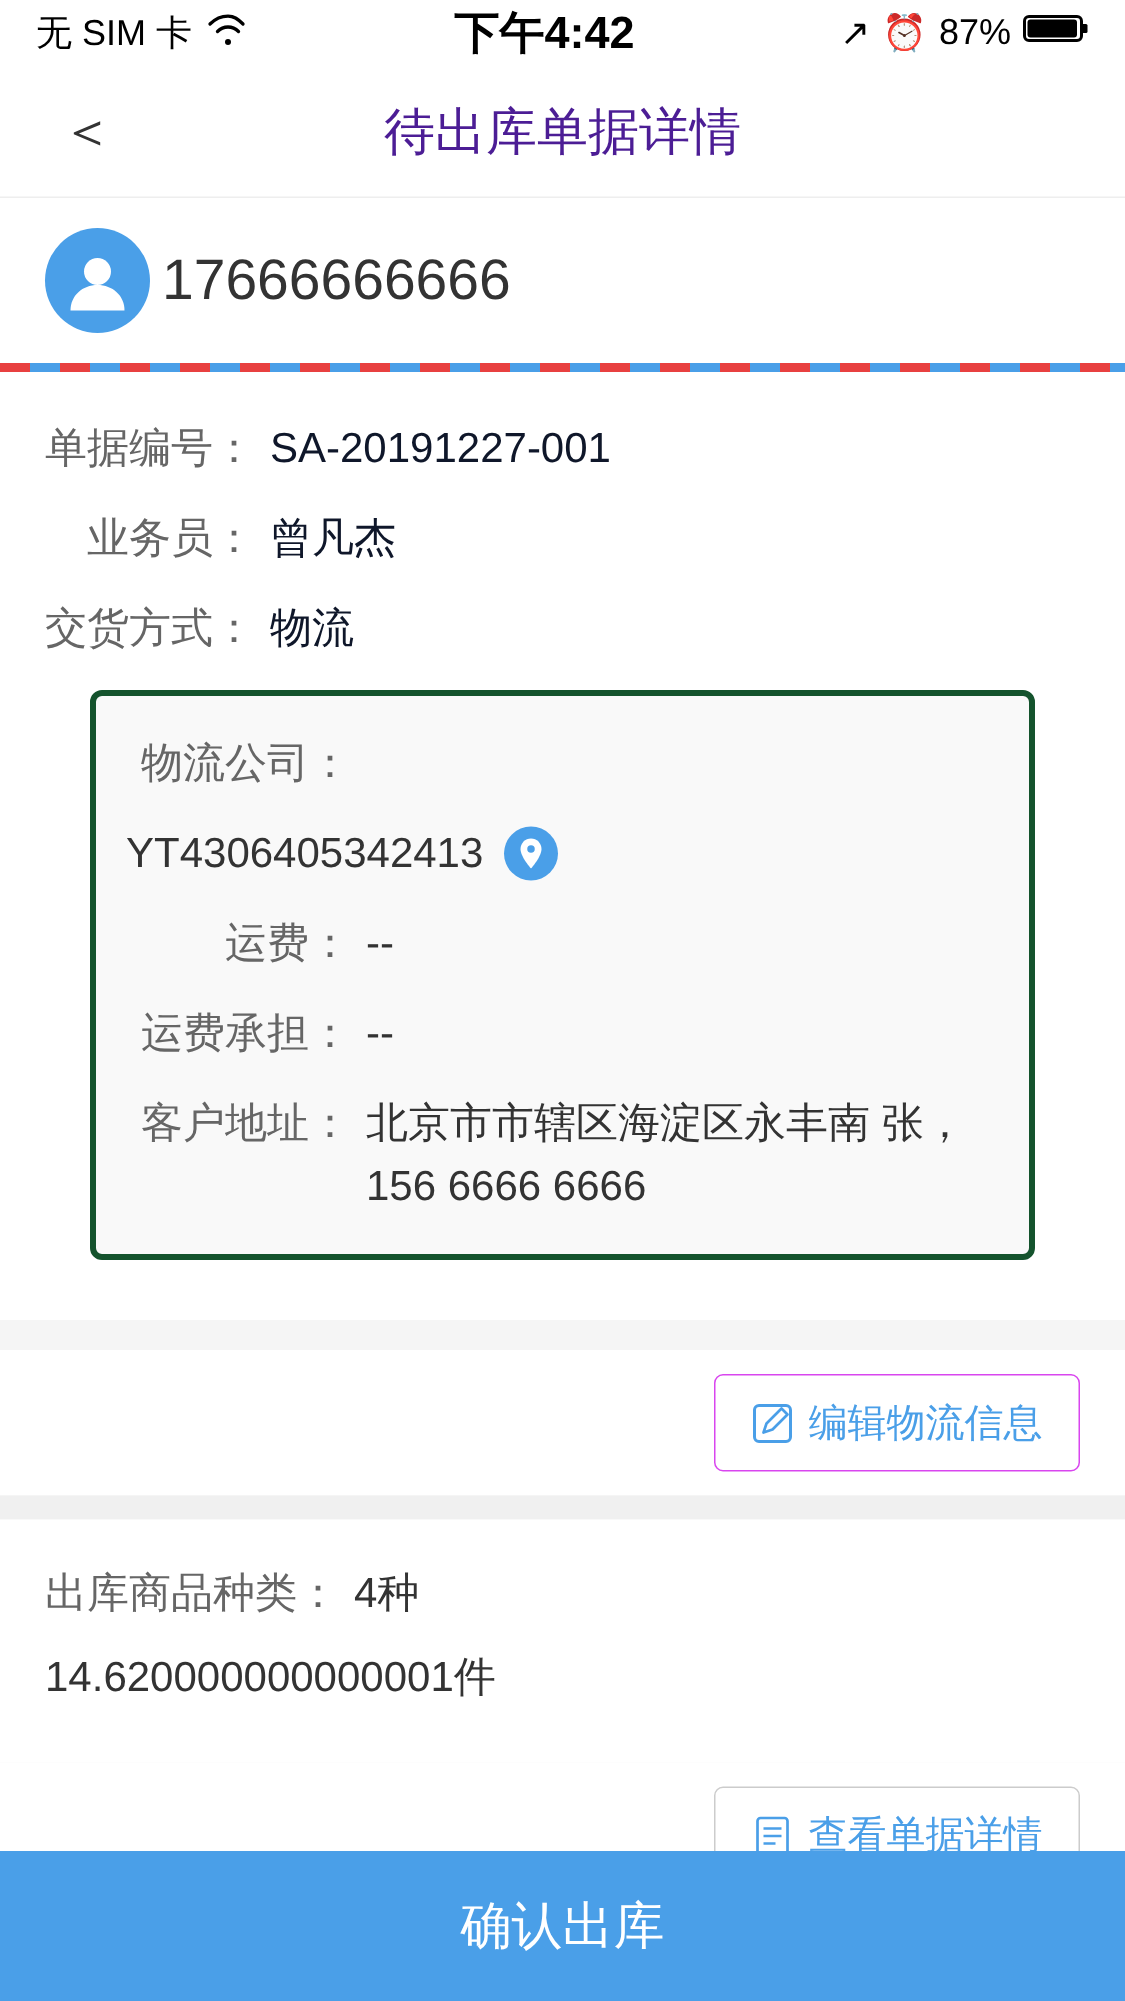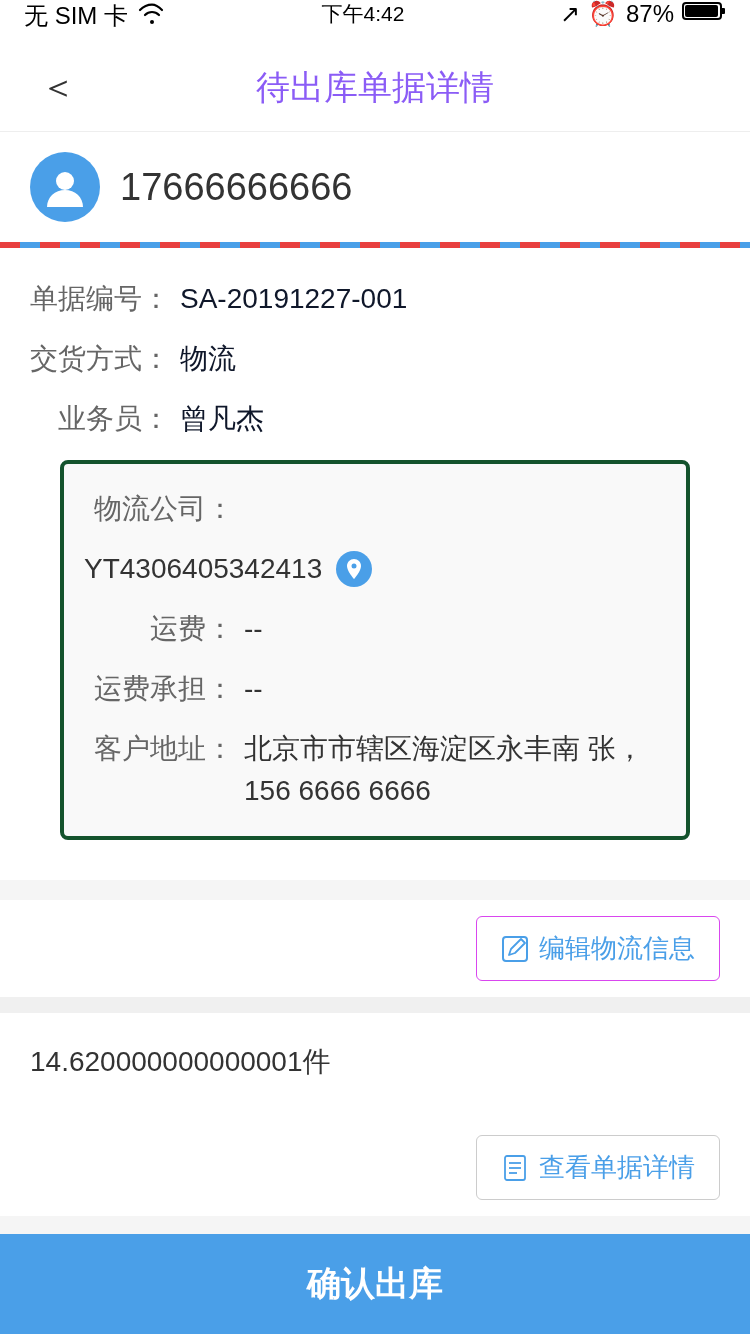--- a/index.html
+++ b/index.html
@@ -12,28 +12,28 @@
       font-size: 28px;
       color: #333;
     }
 
     
     .status-bar {
       width: 750px;
       height: 44px;
       background: #fff;
       display: flex;
-      align-items: flex-start;
+      align-items: center;
       justify-content: space-between;
       padding: 0 24px;
       font-size: 24px;
       color: #000;
     }
     .status-bar-left { display: flex; align-items: center; gap: 10px; }
-    .status-bar-center { font-size: 21px; font-weight: 400; }
+    .status-bar-center { font-size: 30px; font-weight: 700; }
     .status-bar-right { display: flex; align-items: center; gap: 8px; font-size: 24px; }
 
     
     .nav-bar {
       width: 750px;
       height: 88px;
       background: #fff;
       display: flex;
       align-items: center;
       padding: 0 30px;
@@ -45,30 +45,30 @@
       color: #333;
       cursor: pointer;
       padding: 10px;
     }
     .nav-title {
       position: absolute;
       left: 50%;
       transform: translateX(-50%);
       font-size: 34px;
       font-weight: 500;
-      color: #8b5cf6;
+      color: #4c1d95;
     }
 
     
     .customer-header {
       background: #fff;
       padding: 20px 30px;
       display: flex;
       align-items: center;
-      gap: 20px;
+      gap: 8px;
     }
     .customer-avatar {
       width: 70px;
       height: 70px;
       border-radius: 50%;
       background: #4a9fe8;
       display: flex;
       align-items: center;
       justify-content: center;
       flex-shrink: 0;
@@ -243,21 +243,21 @@
       height: 100px;
       background: #4a9fe8;
       display: flex;
       align-items: center;
       justify-content: center;
       cursor: pointer;
     }
     .confirm-btn-text {
       font-size: 34px;
       color: #fff;
-      font-weight: 700;
+      font-weight: 400;
     }
   </style>
 </head>
 <body>
 
 <div class="status-bar">
   <div class="status-bar-left">
     <span>无 SIM 卡</span>
     <span>
       <svg width="28" height="22" viewBox="0 0 28 22" fill="none">
@@ -298,26 +298,26 @@
 </div>
 
 <div class="dashed-divider"></div>
 
 <div class="info-section">
   <div class="info-row">
     <span class="info-label">单据编号：</span>
     <span class="info-value">SA-20191227-001</span>
   </div>
   <div class="info-row">
+    <span class="info-label">业务员：</span>
+    <span class="info-value">曾凡杰</span>
+  </div>
+  <div class="info-row">
     <span class="info-label">交货方式：</span>
     <span class="info-value">物流</span>
-  </div>
-  <div class="info-row">
-    <span class="info-label">业务员：</span>
-    <span class="info-value">曾凡杰</span>
   </div>
 
   <div class="logistics-section">
     <div class="logistics-row">
       <span class="logistics-label">物流公司：</span>
     </div>
     <div class="logistics-row">
       <span class="logistics-value">
         <span>YT4306405342413</span>
         <span class="location-icon">
@@ -349,20 +349,24 @@
       <rect x="2" y="2" width="24" height="24" rx="3" stroke="#4a9fe8" stroke-width="2" fill="none"></rect>
       <path d="M8 20l2-6 10-10 4 4-10 10-6 2z" stroke="#4a9fe8" stroke-width="1.8" fill="none" stroke-linejoin="round"></path>
     </svg>
     <span>编辑物流信息</span>
   </button>
 </div>
 
 <div class="section-divider"></div>
 
 <div class="goods-section">
+  <div class="goods-row">
+    <span class="goods-label">出库商品种类：</span>
+    <span class="goods-value">4种</span>
+  </div>
   <div class="goods-row">
     <span class="goods-value">14.620000000000001件</span>
   </div>
 </div>
 
 <div class="view-btn-container">
   <button class="view-btn">
     <svg width="28" height="28" viewBox="0 0 28 28" fill="none">
       <rect x="4" y="2" width="20" height="24" rx="2" stroke="#4a9fe8" stroke-width="1.8" fill="none"></rect>
       <line x1="8" y1="9" x2="20" y2="9" stroke="#4a9fe8" stroke-width="1.8"></line>

